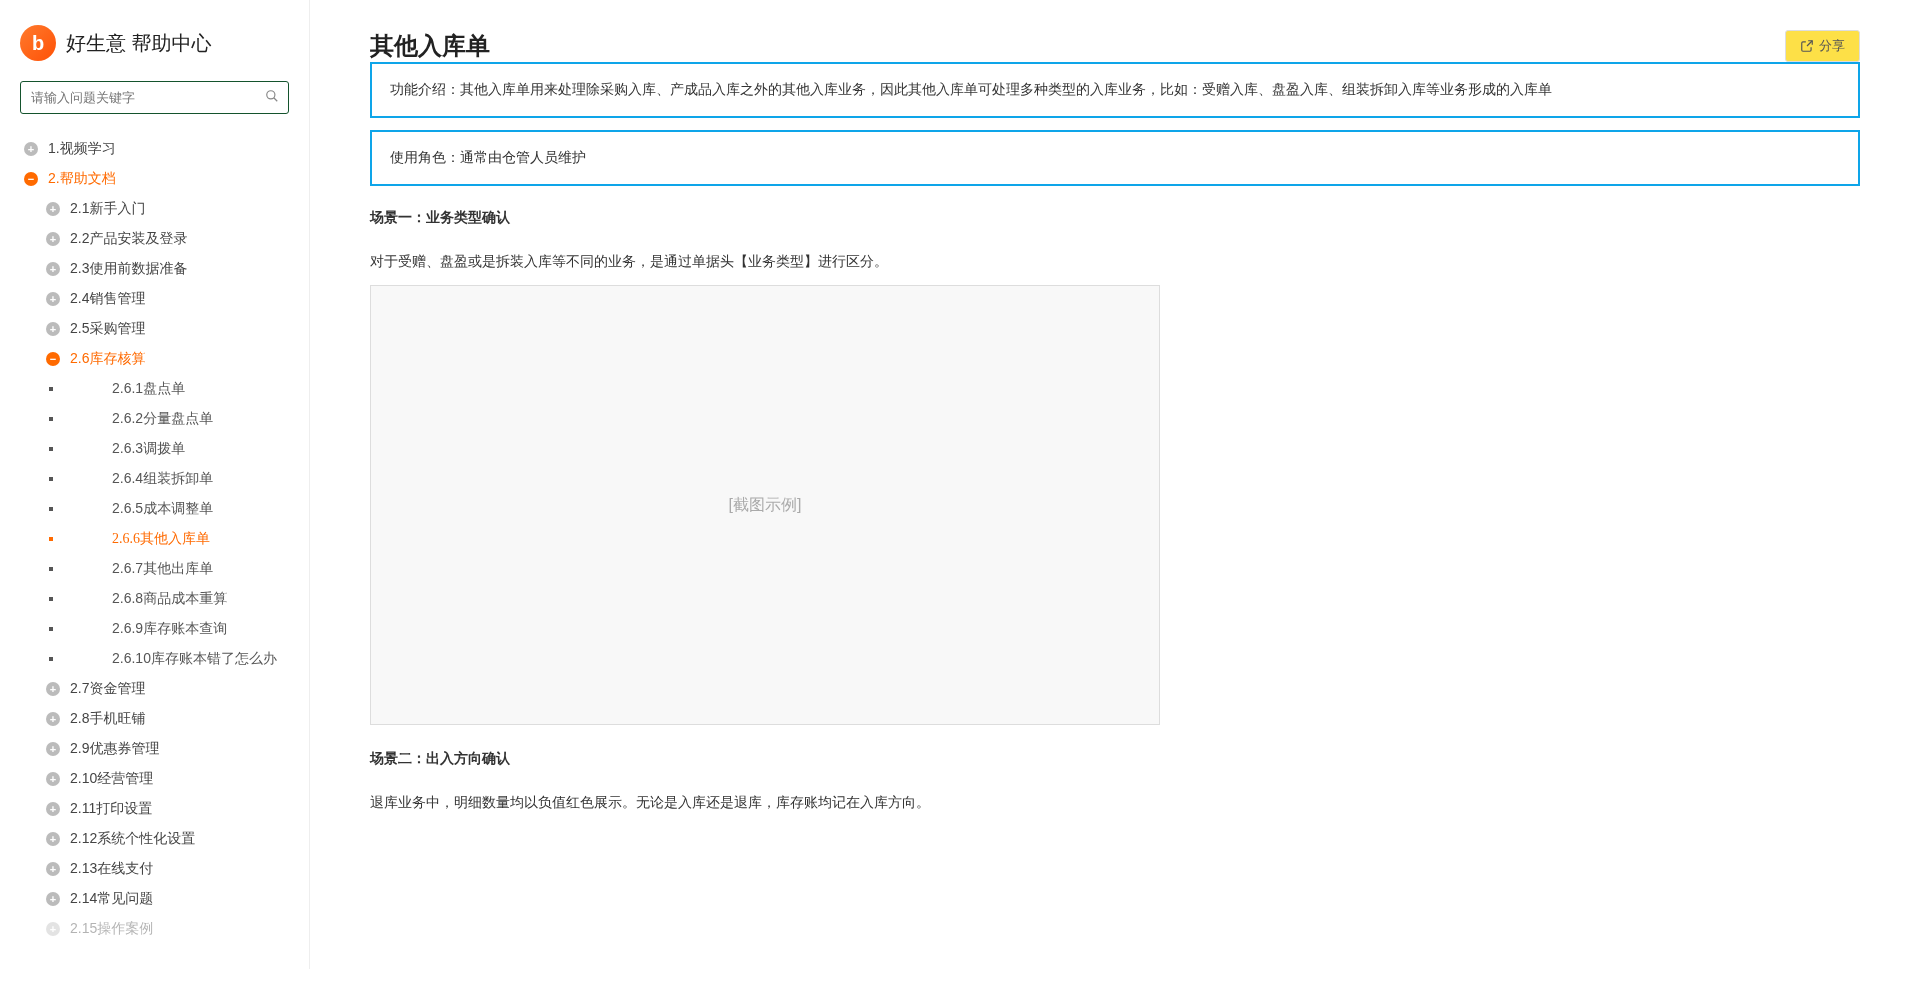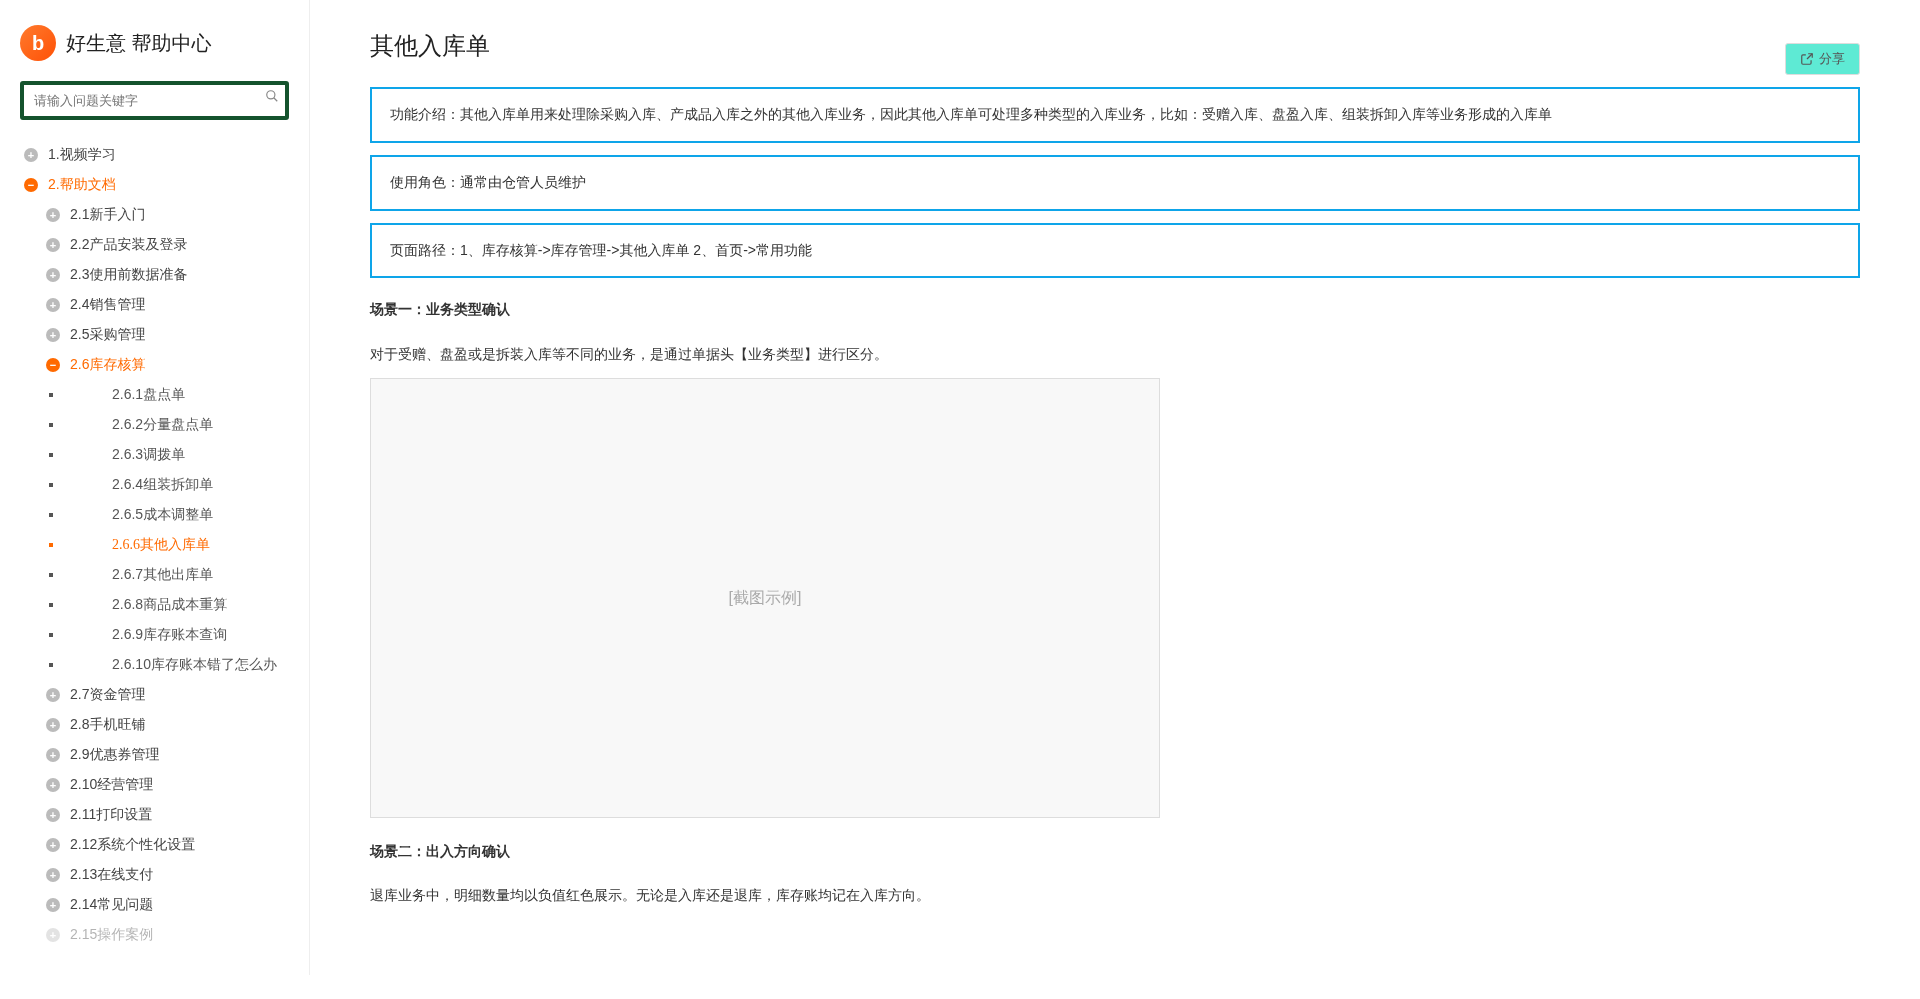--- a/index.html
+++ b/index.html
@@ -3,34 +3,34 @@
 <meta charset="utf-8">
 <style>
 * { margin: 0; padding: 0; box-sizing: border-box; }
 body { font-family: "Microsoft YaHei", Arial, sans-serif; background: #fff; color: #333; font-size: 14px; }
 .container { display: flex; width: 100%; }
 .sidebar { width: 310px; padding: 25px 20px; border-right: 1px solid #eee; background: #fff; }
 .logo-row { display: flex; align-items: center; margin-bottom: 20px; }
 .logo { width: 36px; height: 36px; border-radius: 50%; background: linear-gradient(135deg, #ff7a2d, #ff5106); display: flex; align-items: center; justify-content: center; color: #fff; font-weight: bold; font-size: 20px; margin-right: 10px; }
 .logo-text { font-size: 20px; font-weight: 500; color: #222; }
 .search-box { position: relative; margin-bottom: 20px; }
-.search-box input { width: 100%; padding: 8px 30px 8px 10px; border: 4px solid #14532d; border-radius: 3px; font-size: 13px; outline: none; }
+.search-box input { width: 100%; padding: 8px 30px 8px 10px; border: 1px solid #14532d; border-radius: 3px; font-size: 13px; outline: none; }
 .search-box .icon { position: absolute; right: 10px; top: 8px; color: #888; }
 .nav { list-style: none; }
 .nav-item { display: flex; align-items: center; padding: 6px 0 6px 4px; cursor: pointer; color: #444; font-size: 14px; }
 .nav-item .plus { width: 14px; height: 14px; border-radius: 50%; background: #bbb; color: #fff; display: flex; align-items: center; justify-content: center; font-size: 11px; margin-right: 10px; font-weight: bold; line-height: 1; }
 .nav-item.expanded .plus, .nav-item.active .plus { background: #ff6a00; }
 .nav-item.active { color: #ff6a00; }
 .nav-sub { padding-left: 22px; }
 .nav-sub .nav-item { padding-left: 4px; }
 .nav-leaf { padding: 6px 0 6px 48px; color: #555; cursor: pointer; font-size: 14px; }
 .nav-leaf.active { color: #ff6a00; font-family: Liberation Serif, serif; }
 .main { flex: 1; padding: 30px 60px; }
-.page-title { font-size: 24px; font-weight: 400; margin-bottom: 25px; color: #222; }
-.share-btn { float: right; border: 1px solid #ddd; padding: 6px 14px; border-radius: 3px; font-size: 13px; color: #555; cursor: pointer; background: #5eead4; display: flex; align-items: center; }
+.page-title { font-size: 24px; font-weight: 700; color: #222; }
+.share-btn { float: right; border: 1px solid #ddd; padding: 6px 14px; border-radius: 3px; font-size: 13px; color: #555; cursor: pointer; background: #fde047; display: flex; align-items: center; }
 .share-btn svg { margin-right: 5px; }
 .info-box { border: 2px solid #0ea5e9; padding: 14px 18px; margin-bottom: 12px; font-size: 14px; line-height: 1.7; color: #333; background: #fff; }
 .info-box .label { font-weight: 500; }
 .section-text { margin: 18px 0 10px; line-height: 1.9; font-size: 14px; color: #333; }
 .section-text .bold { font-weight: 600; }
 .screenshot-placeholder { width: 790px; height: 440px; border: 1px solid #ddd; background: #f8f8f8; position: relative; margin: 10px 0 20px; }
 .screenshot-placeholder::after { content: "[截图示例]"; position: absolute; top: 50%; left: 50%; transform: translate(-50%,-50%); color: #aaa; font-size: 16px; }
 .header-row { display: flex; justify-content: space-between; align-items: center; }
 </style>
 </head>
@@ -149,23 +149,20 @@
         <span>分享</span>
       </button>
     </div>
 
     <div class="info-box">
       <span class="label">功能介绍：</span><span>其他入库单用来处理除采购入库、产成品入库之外的其他入库业务，因此其他入库单可处理多种类型的入库业务，比如：受赠入库、盘盈入库、组装拆卸入库等业务形成的入库单</span>
     </div>
     <div class="info-box">
       <span class="label">使用角色：</span><span>通常由仓管人员维护</span>
     </div>
-    <div class="info-box">
-      <span class="label">页面路径：</span><span>1、库存核算-&gt;库存管理-&gt;其他入库单 2、首页-&gt;常用功能</span>
-    </div>
 
     <div class="section-text"><span class="bold">场景一：业务类型确认</span></div>
     <div class="section-text">对于受赠、盘盈或是拆装入库等不同的业务，是通过单据头【业务类型】进行区分。</div>
 
     <div class="screenshot-placeholder"></div>
 
     <div class="section-text"><span class="bold">场景二：出入方向确认</span></div>
     <div class="section-text">退库业务中，明细数量均以负值红色展示。无论是入库还是退库，库存账均记在入库方向。</div>
 
   </main>

